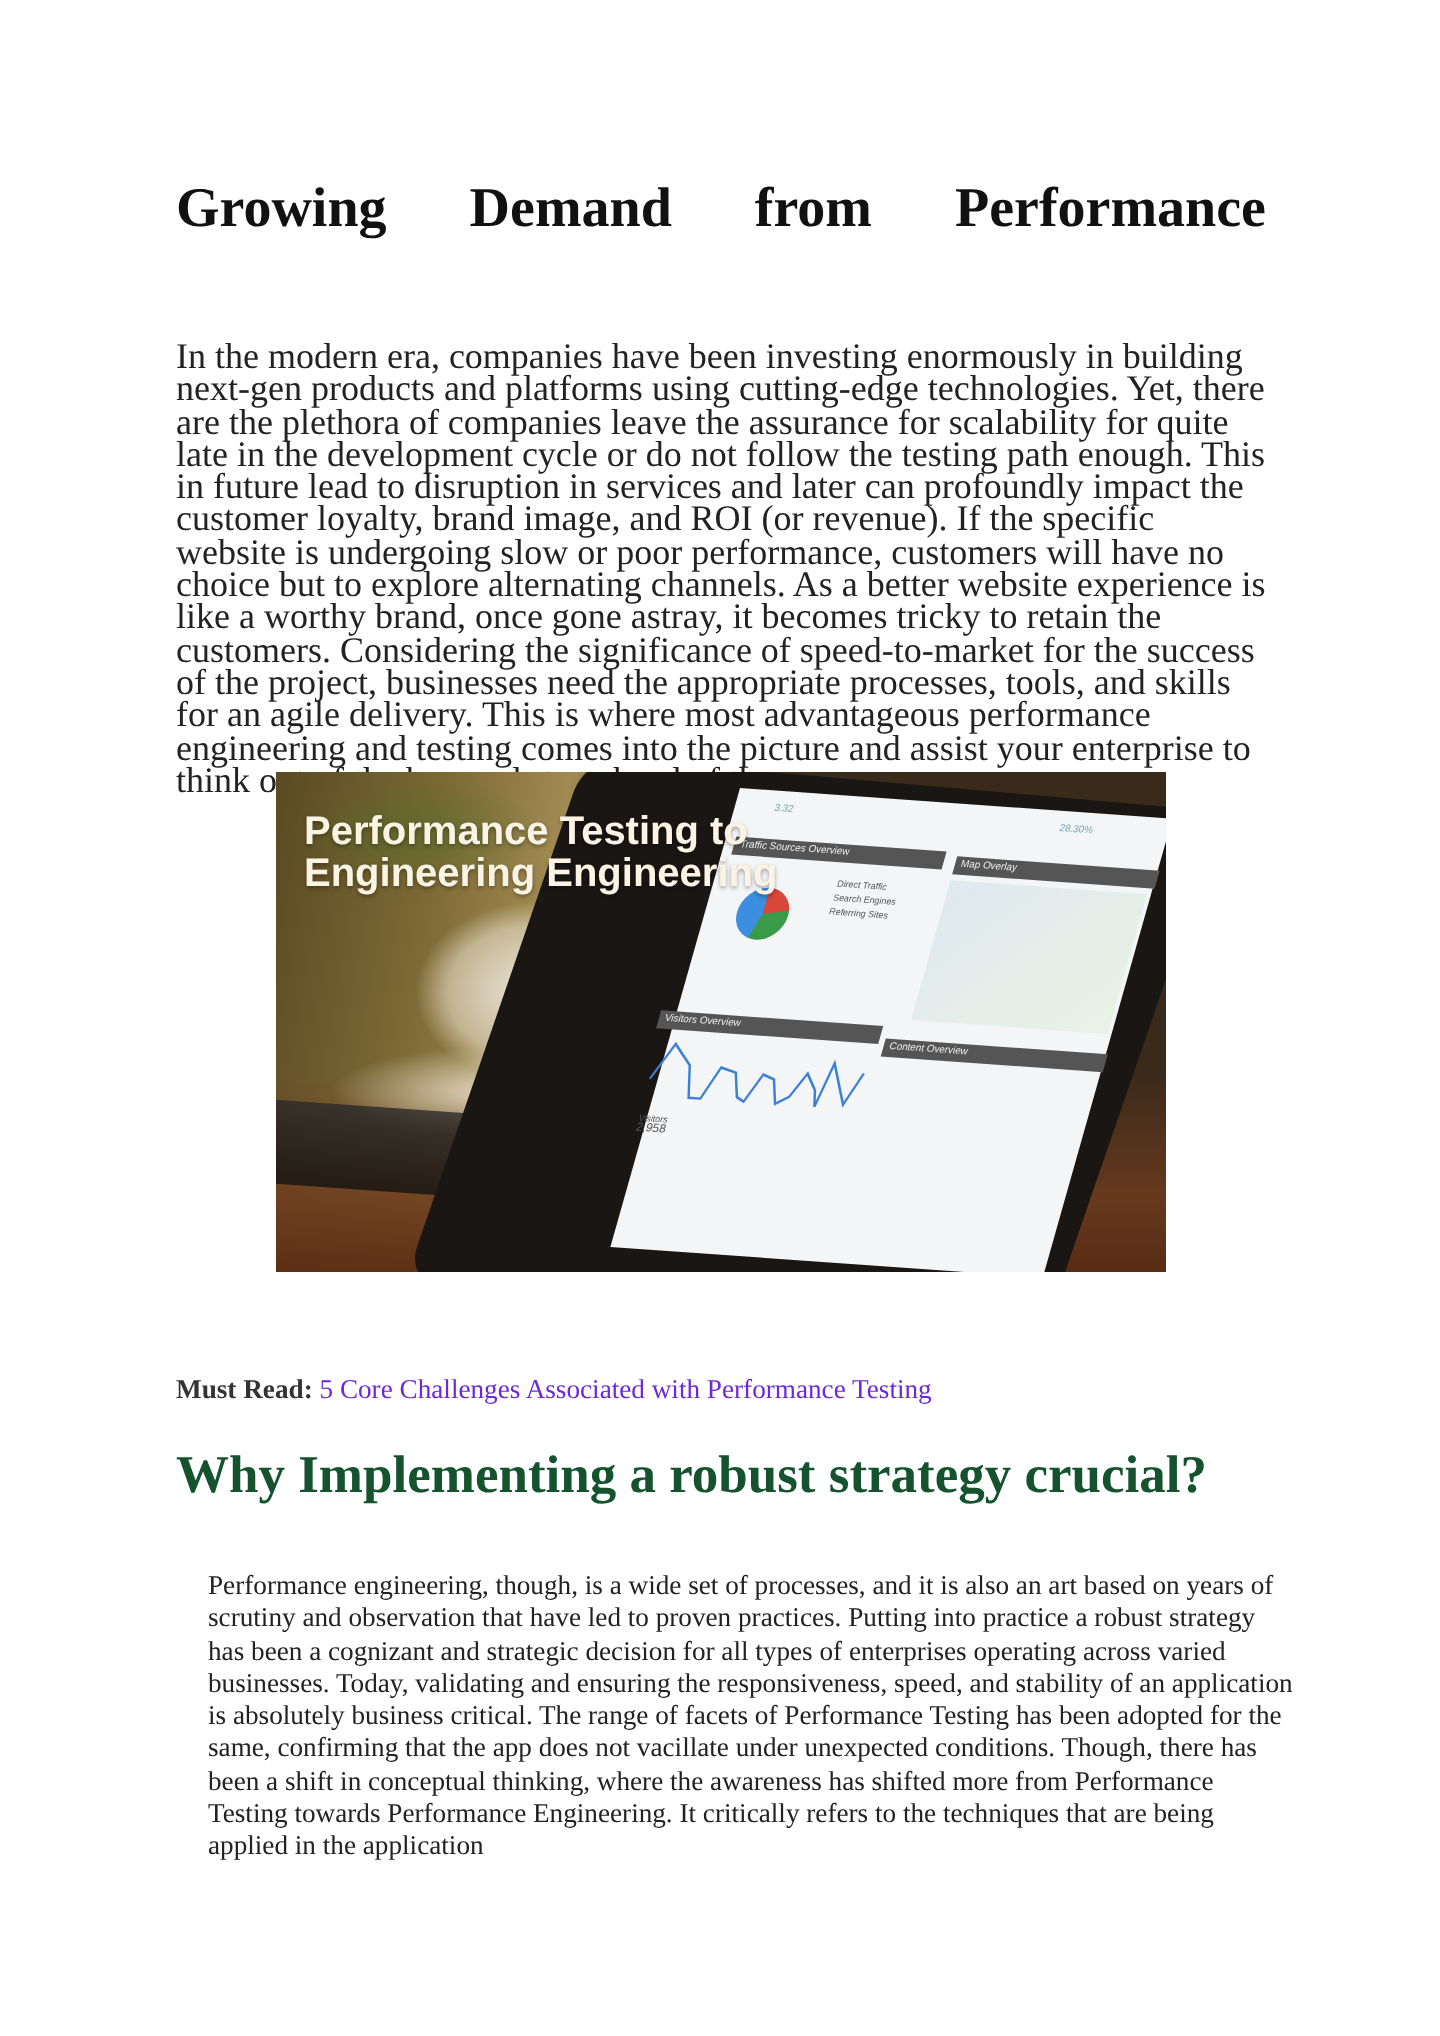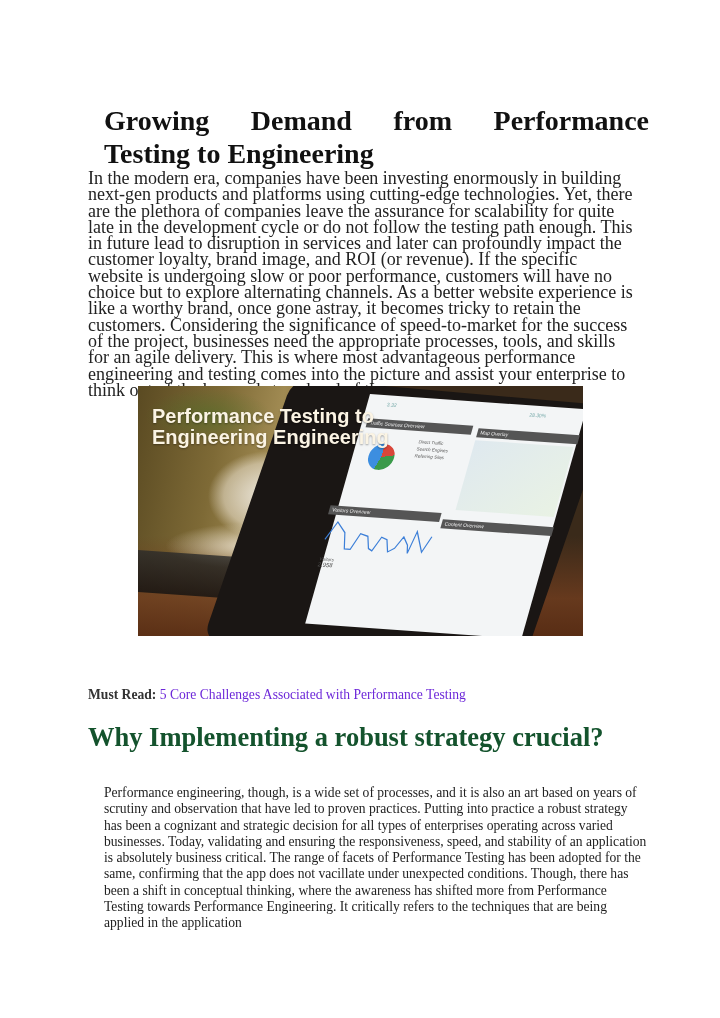--- a/index.html
+++ b/index.html
@@ -1,18 +1,18 @@
 <!DOCTYPE html>
 <html><head>
 <meta charset="utf-8">
 <style>
   html, body { margin: 0; padding: 0; background: #ffffff; }
   body { width: 720px; height: 1018px; position: relative; overflow: hidden; font-family: "Liberation Serif", serif; color: #222; }
   .page { position: absolute; left: 88px; top: 0; width: 545px; }
-  h1.title { position: absolute; top: 88px; left: 0; width: 545px; margin: 16px; font-family: "Liberation Serif", serif; font-weight: bold; font-size: 28px; line-height: 33px; color: #111; text-align: justify; text-align-last: left; }
+  h1.title { position: absolute; top: 88px; left: 0; width: 545px; margin: 0; font-family: "Liberation Serif", serif; font-weight: bold; font-size: 28px; line-height: 33px; color: #111; text-align: justify; text-align-last: left; }
   h1.title .l1 { display: block; text-align: justify; text-align-last: justify; }
   h1.title .l2 { display: block; }
   p.body1 { position: absolute; top: 170px; left: 0; width: 545px; margin: 0; font-size: 18px; line-height: 16.3px; color: #222; }
   .hero { position: absolute; left: 138px; top: 386px; width: 445px; height: 250px; overflow: hidden; background: linear-gradient(100deg, #5a4a22 0%, #7e6a36 18%, #a08a52 30%, #8a6a3a 42%, #3a2a1a 52%); }
   .hero .blur-bg { position: absolute; inset: 0; background:
       radial-gradient(ellipse 90px 40px at 70px 30px, rgba(80,110,40,0.6), transparent 70%),
       radial-gradient(ellipse 80px 60px at 130px 110px, rgba(240,236,228,0.95), rgba(230,220,200,0.6) 55%, transparent 75%),
       radial-gradient(ellipse 110px 30px at 110px 160px, rgba(235,225,205,0.9), transparent 75%),
       linear-gradient(180deg, rgba(0,0,0,0) 60%, rgba(110,60,30,0.85) 85%, rgba(90,45,20,0.95) 100%);
   }
@@ -32,21 +32,20 @@
   p.mustread a { color: #6d28d9; text-decoration: none; }
   h2.h2 { position: absolute; top: 721px; left: 0; margin: 0; font-family: "Liberation Serif", serif; font-weight: bold; font-size: 26.5px; line-height: 32px; color: #14532d; white-space: nowrap; }
   p.body2 { position: absolute; top: 769px; left: 0; width: 545px; margin: 16px; font-size: 13.6px; line-height: 16.3px; color: #222; }
 </style>
 </head>
 <body>
 
 <div class="page">
   <h1 class="title">
     <span class="l1">Growing Demand from Performance</span>
-    <span class="l2">Testing to Engineering</span>
   </h1>
 
   <p class="body1">In the modern era, companies have been investing enormously in building next-gen products and platforms using cutting-edge technologies. Yet, there are the plethora of companies leave the assurance for scalability for quite late in the development cycle or do not follow the testing path enough. This in future lead to disruption in services and later can profoundly impact the customer loyalty, brand image, and ROI (or revenue). If the specific website is undergoing slow or poor performance, customers will have no choice but to explore alternating channels. As a better website experience is like a worthy brand, once gone astray, it becomes tricky to retain the customers. Considering the significance of speed-to-market for the success of the project, businesses need the appropriate processes, tools, and skills for an agile delivery. This is where most advantageous performance engineering and testing comes into the picture and assist your enterprise to think out of the box and stay ahead of the curve.</p>
 
   <p class="mustread">
     <b>Must Read:</b>
     <a href="#">5 Core Challenges Associated with Performance Testing</a>
   </p>
 
   <h2 class="h2">Why Implementing a robust strategy crucial?</h2>

